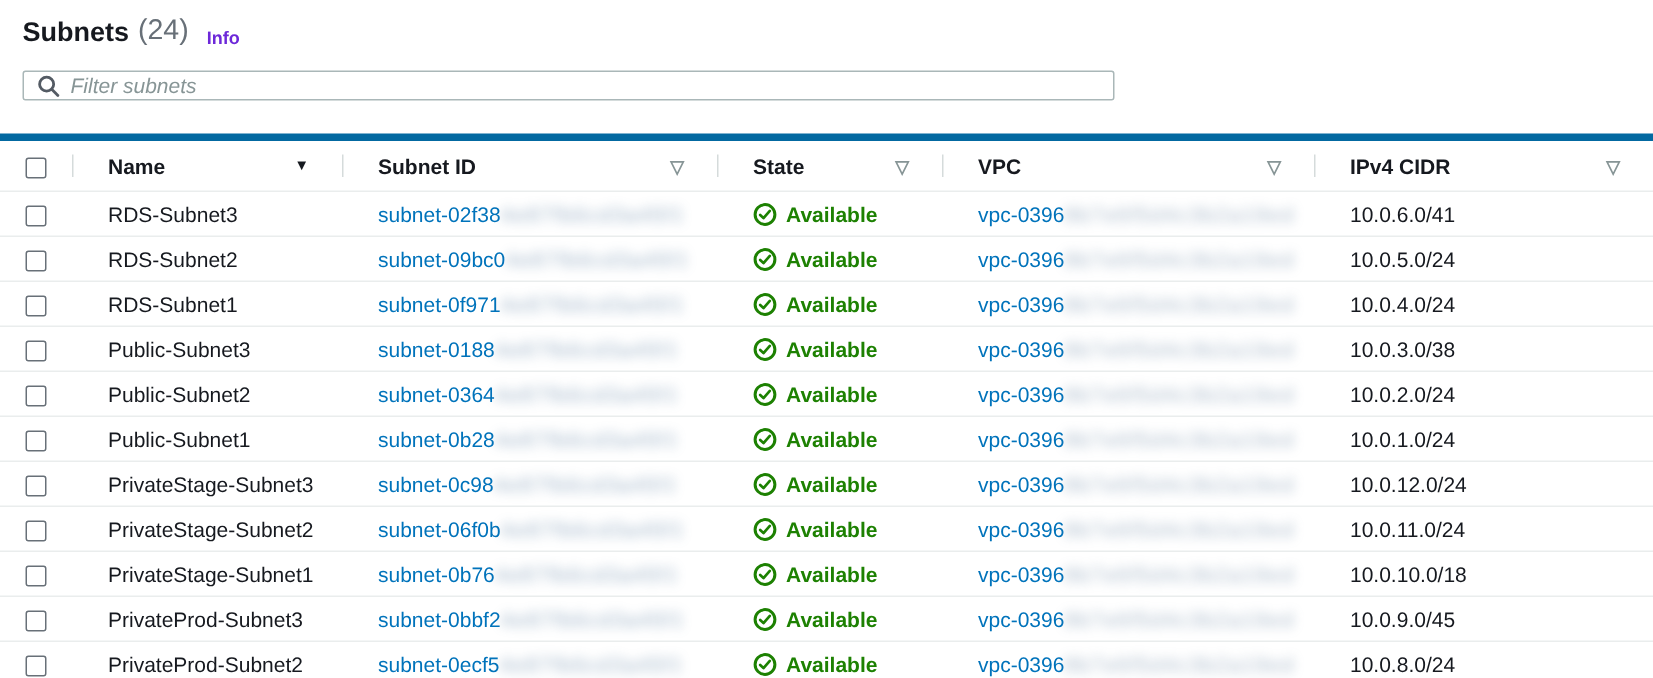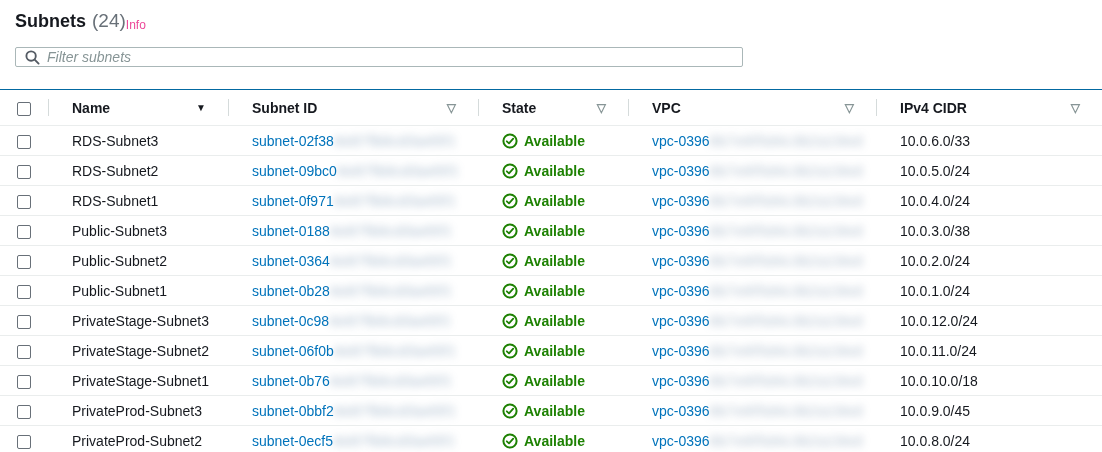--- a/index.html
+++ b/index.html
@@ -11,22 +11,22 @@
     color: #16191f;
   }
   .page { padding-top: 10px; }
   .title-row {
     display: flex; align-items: flex-end;
     padding: 0 15px; margin-bottom: 15px;
   }
   .page-title { font-size: 18px; font-weight: 700; color: #16191f; }
   .page-count { font-size: 19px; font-weight: 400; color: #687078; margin-left: 6px; }
   .info-link {
-    font-size: 12px; font-weight: 400; color: #ec4899;
-    margin-left: 0; text-decoration: none; cursor: pointer;
+    font-size: 12px; font-weight: 700; color: #6d28d9;
+    margin-left: 12px; text-decoration: none; cursor: pointer;
   }
   .filter-wrap { padding: 0 15px; }
   .filter-box {
     width: 728px; height: 20px;
     border: 1px solid #aab7b8; border-radius: 2px;
     background: #fff;
     display: flex; align-items: center;
     padding: 0 9px; gap: 7px;
   }
   .filter-box input {
@@ -43,21 +43,21 @@
   }
   col.c-check { width: 48px; }
   col.c-name  { width: 180px; }
   col.c-sub   { width: 250px; }
   col.c-state { width: 150px; }
   col.c-vpc   { width: 248px; }
   col.c-cidr  { width: 226px; }
 
   thead th {
     height: 36px;
-    border-top: 1px solid #0369a1;
+    border-top: 5px solid #0369a1;
     border-bottom: 1px solid #eaeded;
     text-align: left; vertical-align: middle;
     font-size: 14px; font-weight: 700; color: #16191f;
     position: relative;
     padding: 0 22px 0 24px;
     cursor: pointer;
   }
   thead th:not(:first-child)::before {
     content: ""; position: absolute; left: 0; top: 9px; bottom: 9px;
     width: 1px; background: #d5dbdb;
@@ -180,21 +180,21 @@
             <path d="M4.8 8.3 L7 10.4 L11.2 5.6" stroke="#1d8102" stroke-width="1.8" fill="none" stroke-linecap="round" stroke-linejoin="round"></path>
           </svg>
         </span>
         <span>Available</span>
       </span>
     </td>
     <td>
       <a class="cell-link"><span>vpc-0396</span><span class="redact w-vpc">8b7e6f5d4c3b2a19edcba</span></a>
     </td>
     <td>
-      <span>10.0.6.0/33</span>
+      <span>10.0.6.0/41</span>
     </td>
   </tr>
 
   <tr>
     <td class="check-cell">
       <span class="checkbox"></span>
     </td>
     <td>
       <span>RDS-Subnet2</span>
     </td>

